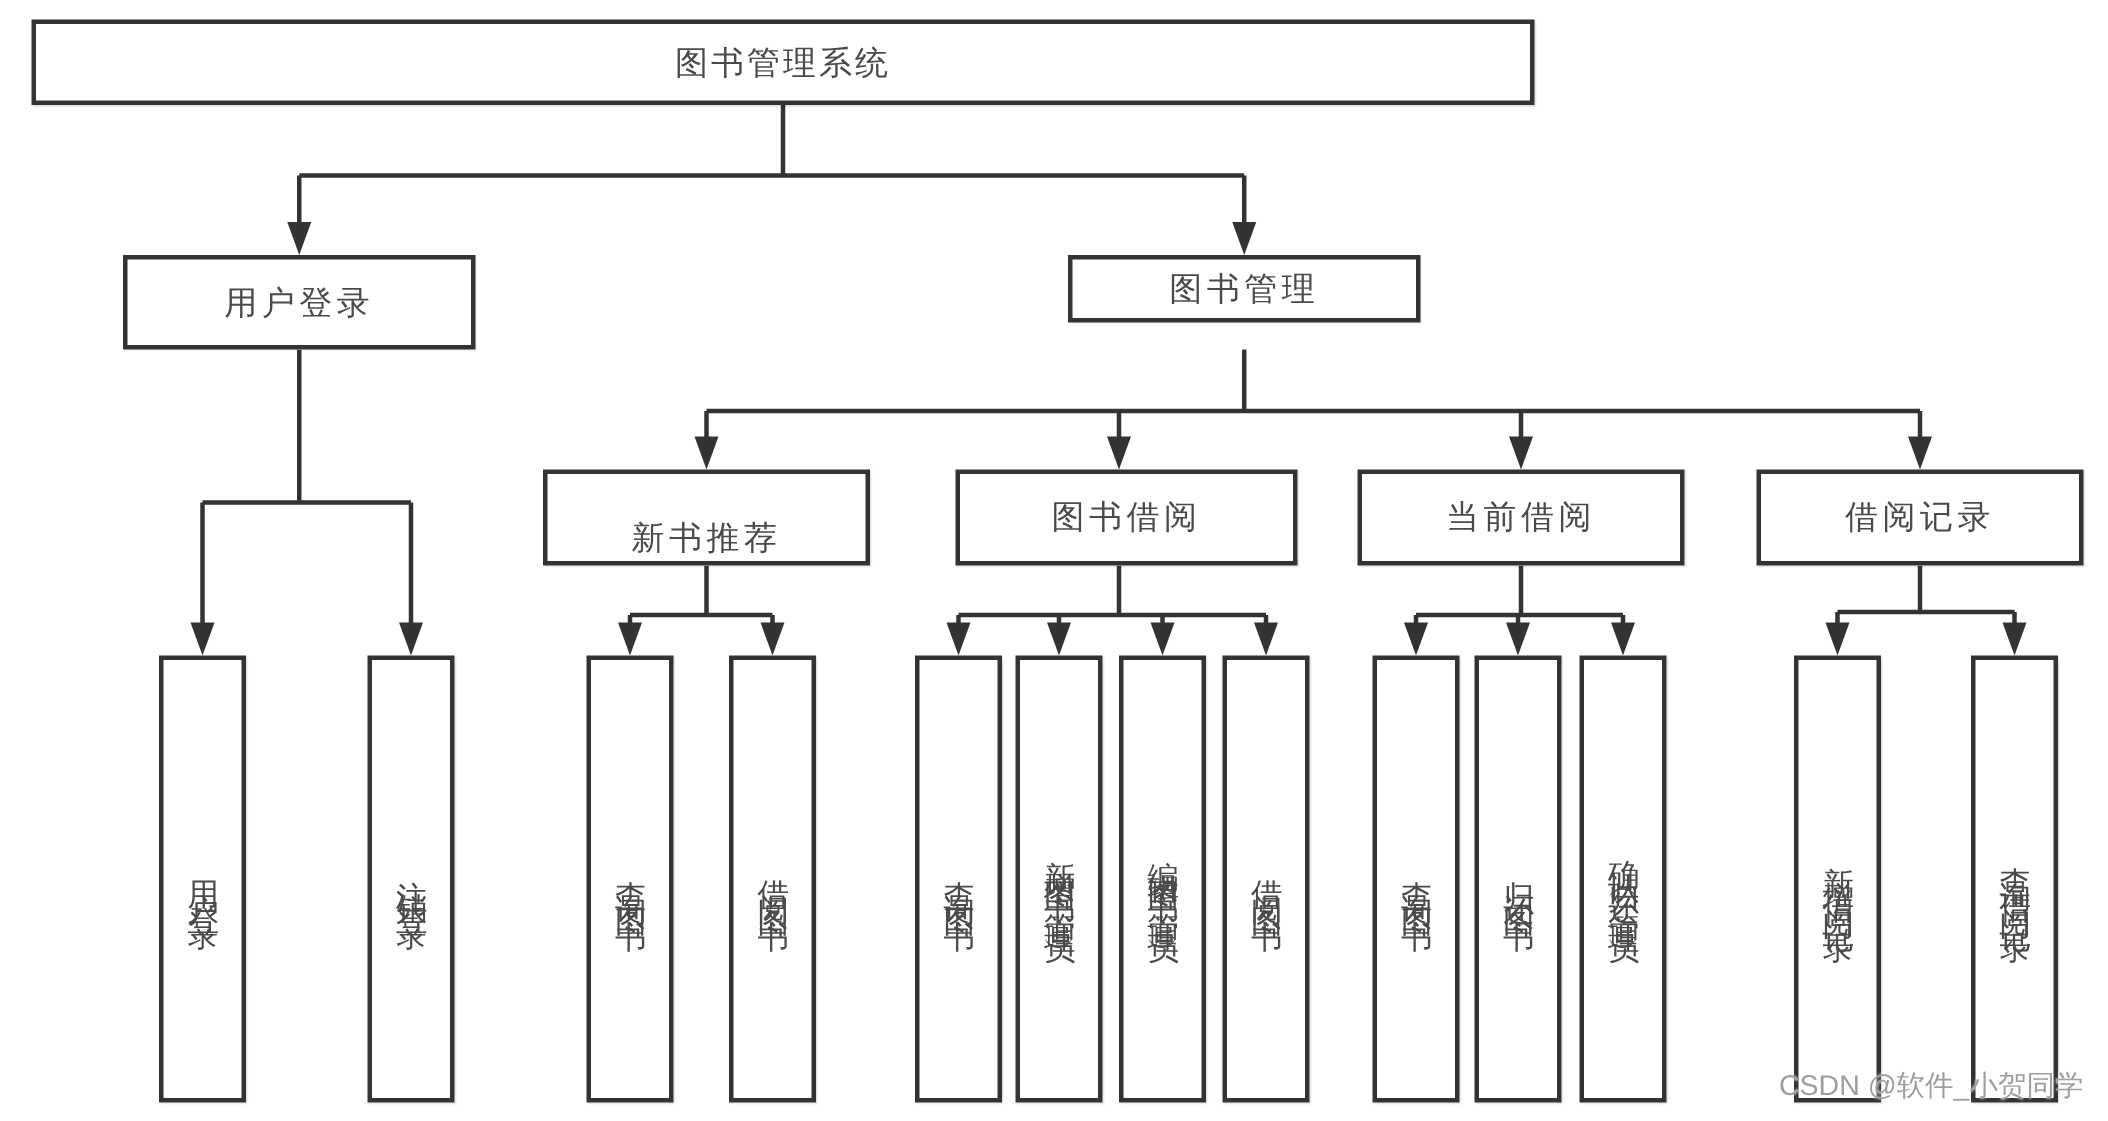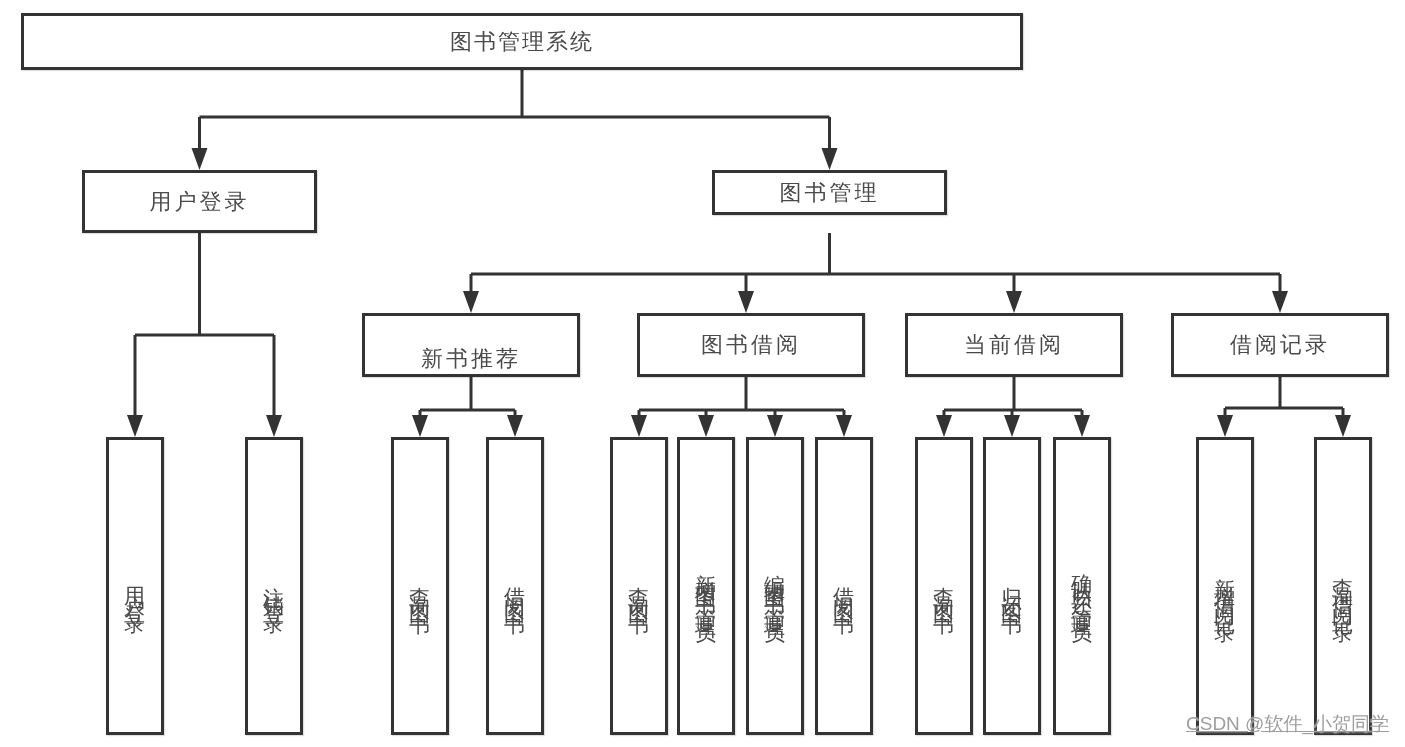--- a/index.html
+++ b/index.html
@@ -52,21 +52,20 @@
   .leaf{padding-top:4px;}
   .watermark{
     position:absolute;
     left:1186px;
     top:711px;
     font-size:19px;
     color:var(--watermark);
     white-space:nowrap;
     text-shadow:0 0 2px rgba(255,255,255,0.9);
     z-index:5;
-    text-decoration:underline;
   }
 </style>
 </head>
 <body>
 
 <div class="canvas">
 
   <svg width="1405" height="747" viewBox="0 0 1405 747">
 
     <g>

